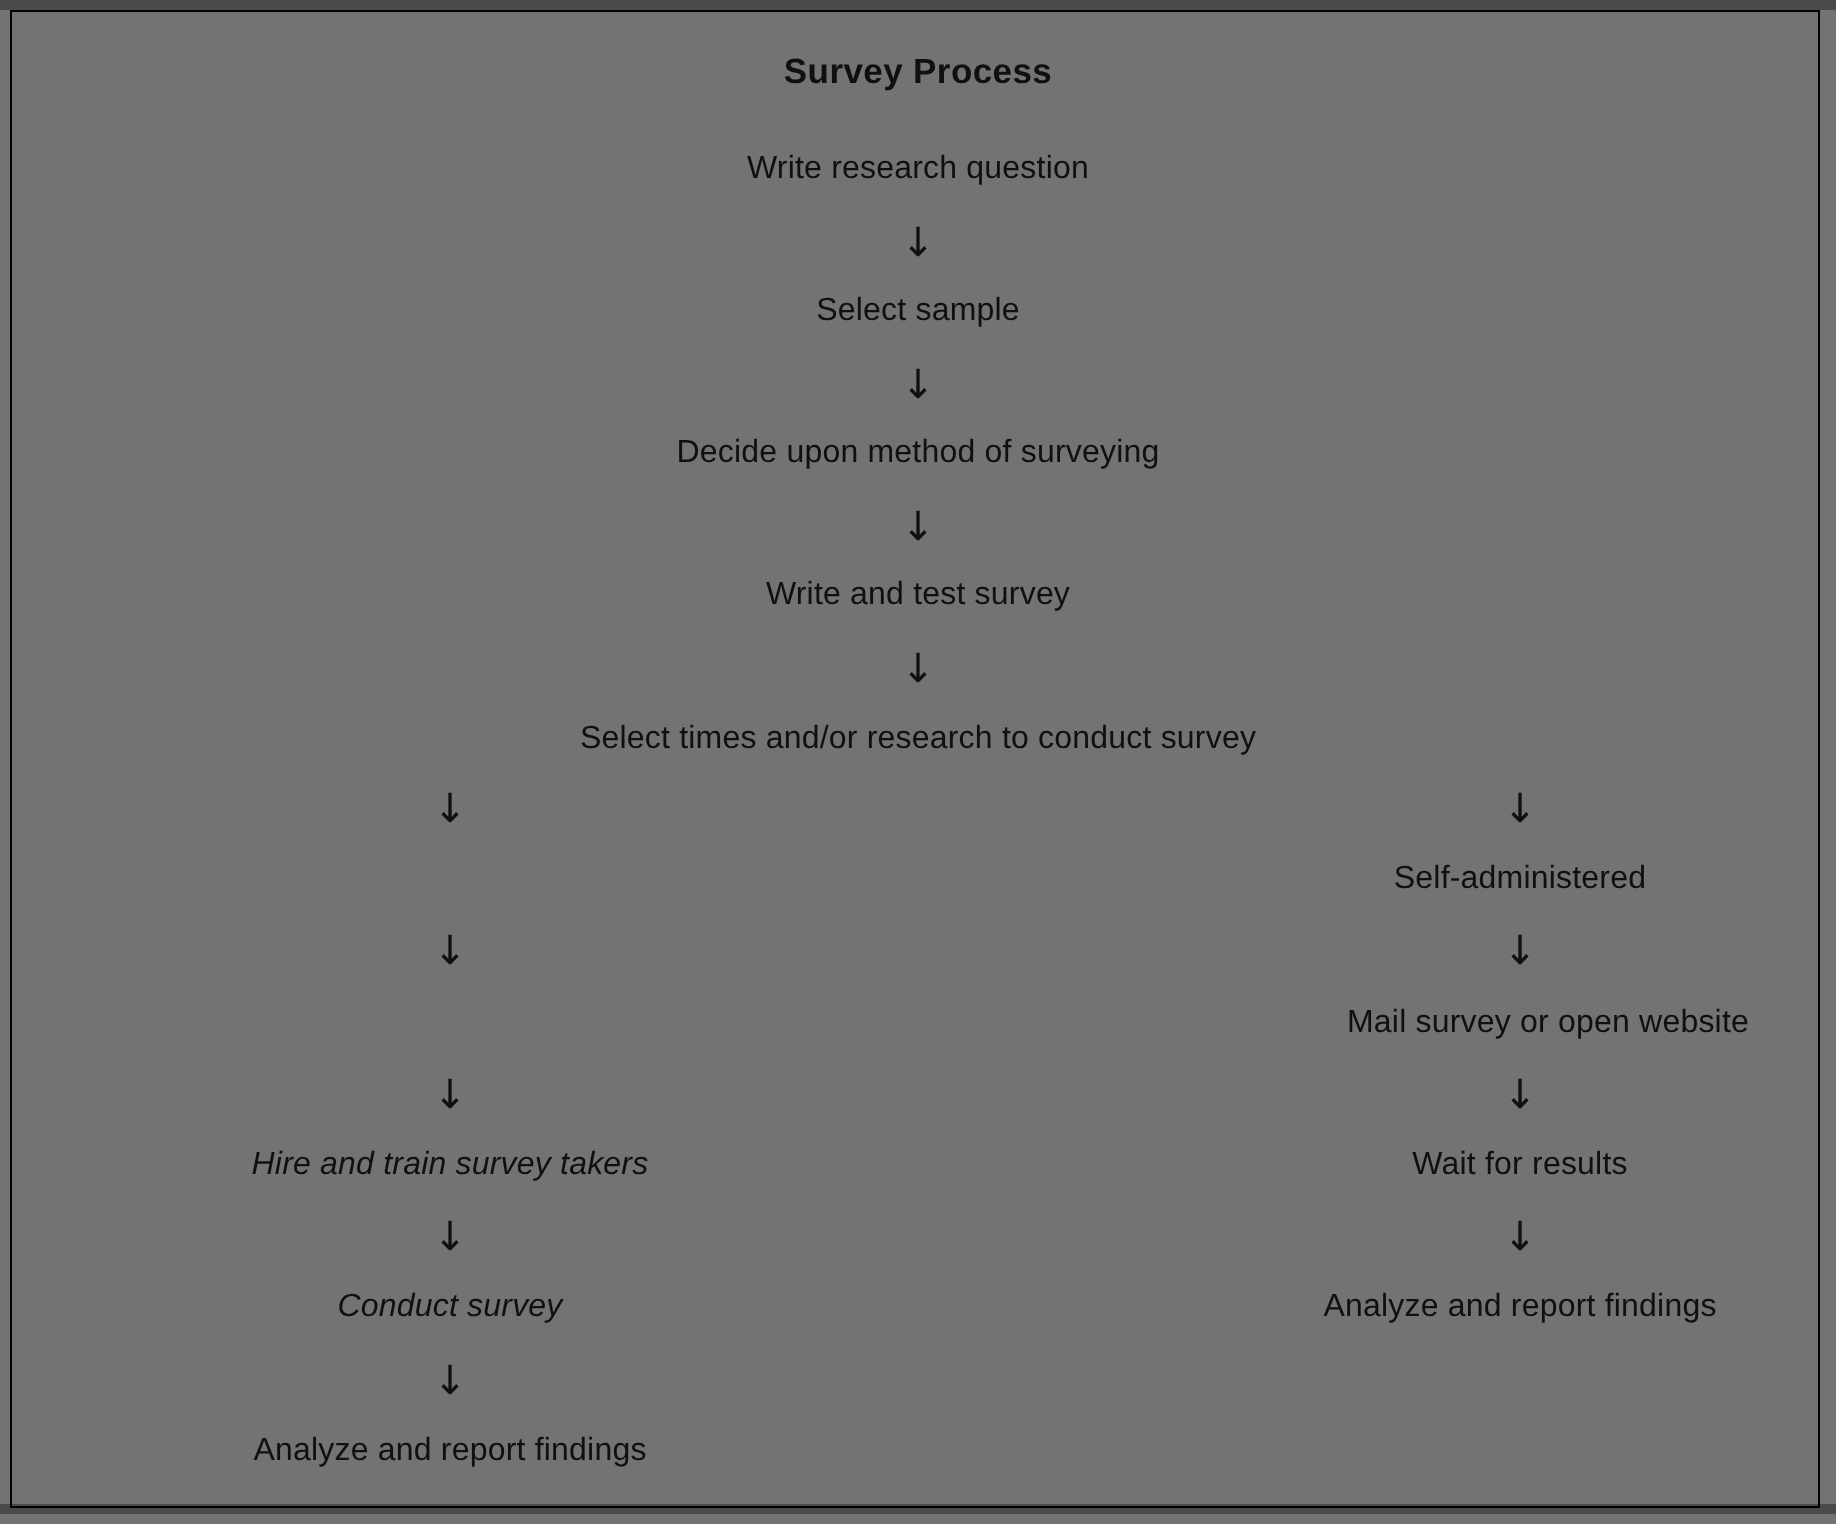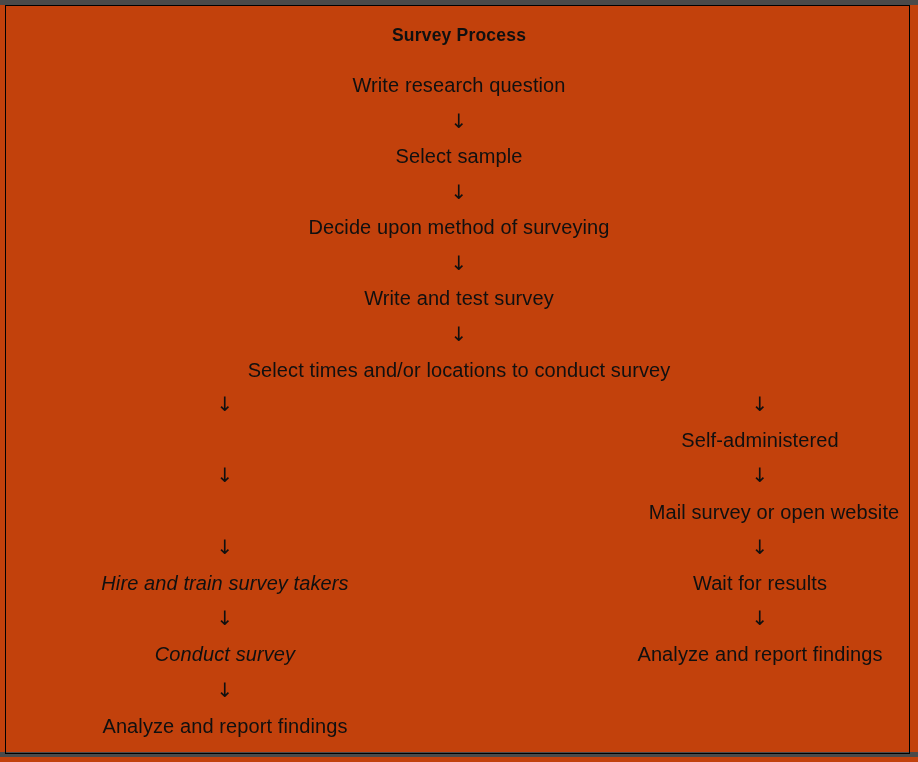--- a/index.html
+++ b/index.html
@@ -10,21 +10,21 @@
   }
   body {
     font-family: "Liberation Sans", sans-serif;
     -webkit-font-smoothing: antialiased;
   }
 
   #figure-root {
     position: relative;
     width: 918px;
     height: 762px;
-    background: #c2410c;
+    background: #737373;
     overflow: hidden;
   }
 
   
   .edge-band {
     position: absolute;
     left: 0;
     width: 918px;
     height: 5px;
     background: #4a4a4a;
@@ -51,21 +51,21 @@
     width: 918px;
     height: 762px;
   }
 
   
   .node {
     position: absolute;
     transform: translate(-50%, -50%);
     white-space: nowrap;
     color: #101010;
-    font-size: 20px;
+    font-size: 16px;
     line-height: 1;
     letter-spacing: 0.1px;
     text-align: center;
   }
 
   .node.title {
     font-weight: bold;
     font-size: 17.5px;
     letter-spacing: 0.2px;
   }
@@ -99,21 +99,21 @@
 
     <div class="node" style="left:459px; top:156px;">Select sample</div>
     <div class="arrow" style="left:459px; top:192px;">↓</div>
 
     <div class="node" style="left:459px; top:227px;">Decide upon method of surveying</div>
     <div class="arrow" style="left:459px; top:263px;">↓</div>
 
     <div class="node" style="left:459px; top:298px;">Write and test survey</div>
     <div class="arrow" style="left:459px; top:334px;">↓</div>
 
-    <div class="node" style="left:459px; top:370px;">Select times and/or locations to conduct survey</div>
+    <div class="node" style="left:459px; top:370px;">Select times and/or research to conduct survey</div>
 
     <div class="arrow" style="left:225px; top:404px;">↓</div>
     <div class="arrow" style="left:760px; top:404px;">↓</div>
 
     <div class="arrow" style="left:225px; top:475px;">↓</div>
 
     <div class="arrow" style="left:225px; top:547px;">↓</div>
 
     <div class="node" style="left:225px; top:583px;font-style:italic;">Hire and train survey takers</div>
     <div class="arrow" style="left:225px; top:618px;">↓</div>

